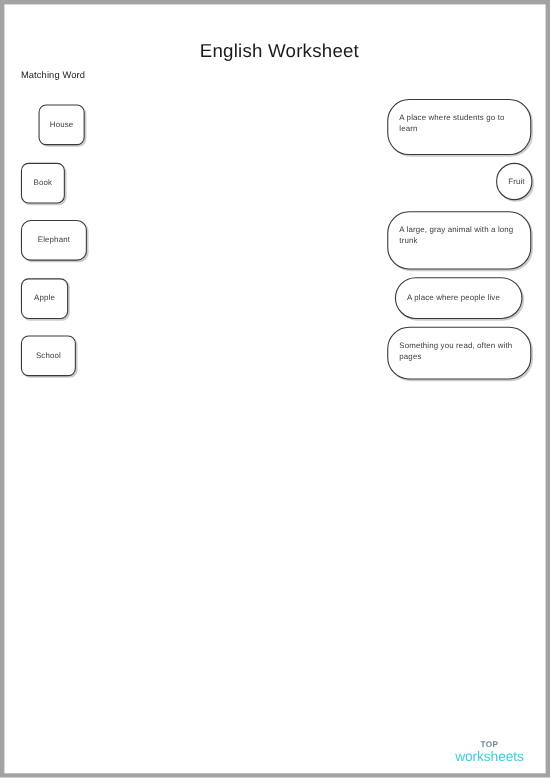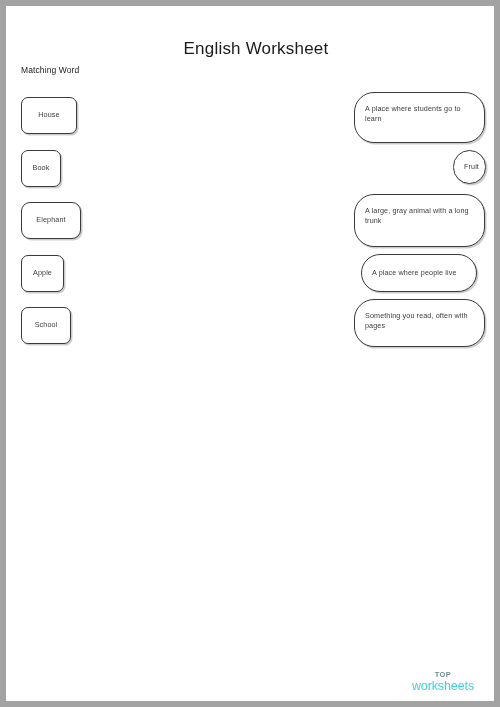--- a/index.html
+++ b/index.html
@@ -11,21 +11,21 @@
     font-family: "Liberation Sans", sans-serif;
     -webkit-font-smoothing: antialiased;
   }
   #page {
     position: relative;
     width: 500px;
     height: 707px;
     background: #ffffff;
     overflow: hidden;
     box-sizing: border-box;
-    border: 6px solid #a3a3a3;
+    border: 4px solid #a3a3a3;
   }
 
   
   #worksheet-title {
     position: absolute;
     top: 22px;
     left: 0;
     width: 500px;
     text-align: center;
     font-size: 17px;
@@ -111,21 +111,21 @@
 </head>
 <body>
 
 <div id="page">
 
   <h1 id="worksheet-title">English Worksheet</h1>
 
   <div id="section-label">Matching Word</div>
 
   <div id="word-column">
-      <div class="card word-card" style="left: 15px; top: 91px; width: 56px; height: 37px;">
+      <div class="card word-card" style="left: 31px; top: 91px; width: 42px; height: 37px;">
         <span class="txt">House</span>
       </div>
       <div class="card word-card" style="left: 15px; top: 144px; width: 40px; height: 37px;">
         <span class="txt">Book</span>
       </div>
       <div class="card word-card" style="left: 15px; top: 196px; width: 60px; height: 37px; border-radius: 9px;">
         <span class="txt">Elephant</span>
       </div>
       <div class="card word-card" style="left: 15px; top: 249px; width: 43px; height: 37px;">
         <span class="txt">Apple</span>

